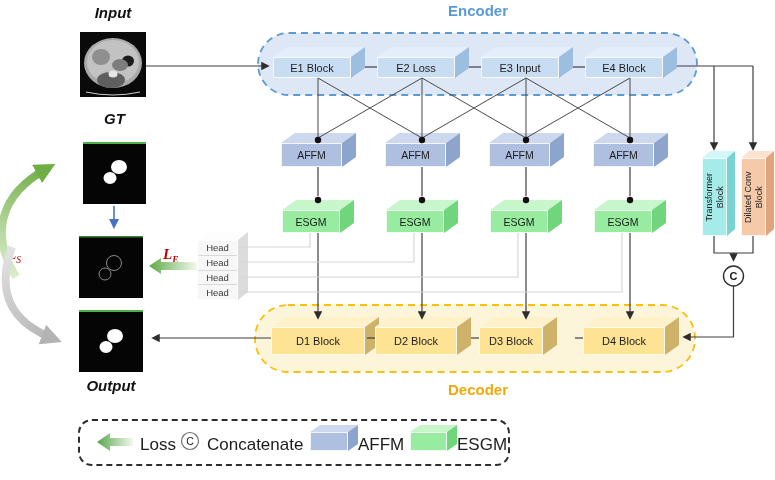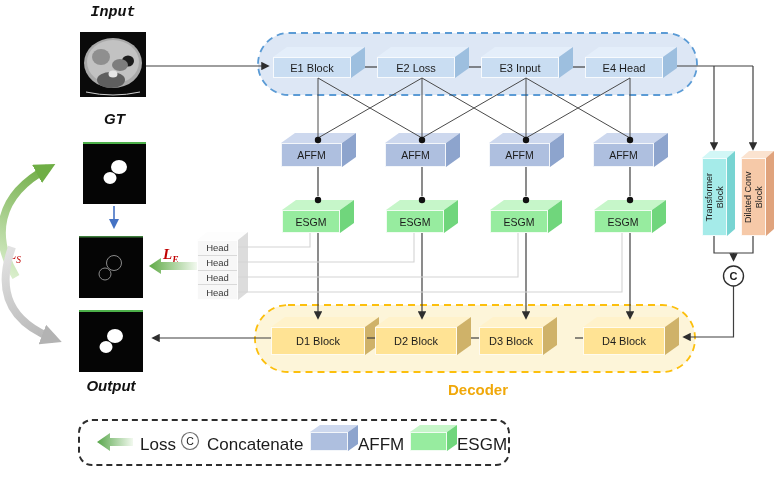--- a/index.html
+++ b/index.html
@@ -52,22 +52,23 @@
 </head>
 <body>
 
 <div id="canvas">
 
   <svg id="svg-bg" class="layer" width="775" height="480">
     <rect x="258" y="33" width="439" height="62" rx="31" fill="#dde7f5" stroke="#5b9bd5" stroke-width="1.8" stroke-dasharray="7 5"></rect>
     <rect x="255" y="305" width="440" height="67" rx="33" fill="#fdf5d9" stroke="#fcbf0d" stroke-width="1.8" stroke-dasharray="7 5"></rect>
   </svg>
 
+  <div class="abs sec-title enc-title" style="left:408px;top:2px;width:140px;">Encoder</div>
   <div class="abs sec-title dec-title" style="left:408px;top:381px;width:140px;">Decoder</div>
-  <div class="abs io-title" style="left:80px;top:4px;width:66px;font-family:Liberation Mono, monospace;">Input</div>
+  <div class="abs io-title" style="left:80px;top:4px;width:66px;">Input</div>
   <div class="abs io-title" style="left:83px;top:110px;width:63px;">GT</div>
   <div class="abs io-title" style="left:76px;top:377px;width:70px;">Output</div>
 
   <div class="abs loss-lab" style="left:8px;top:246px;">
     <span>L</span><sub>S</sub>
   </div>
   <div class="abs loss-lab" style="left:163px;top:246px;font-weight:bold;">
     <span>L</span><sub>E</sub>
   </div>
 
@@ -107,21 +108,21 @@
   <div class="box3d e-block" style="left:273px;top:57px;width:78px;height:21px">
       <span class="bl">E1 Block</span>
     </div>
   <div class="box3d e-block" style="left:377px;top:57px;width:78px;height:21px">
       <span class="bl">E2 Loss</span>
     </div>
   <div class="box3d e-block" style="left:481px;top:57px;width:78px;height:21px">
       <span class="bl">E3 Input</span>
     </div>
   <div class="box3d e-block" style="left:585px;top:57px;width:78px;height:21px">
-      <span class="bl">E4 Head</span>
+      <span class="bl">E4 Block</span>
     </div>
 
   <div class="box3d affm" style="left:281px;top:143px;width:61px;height:24px">
       <span class="bl">AFFM</span>
     </div>
   <div class="box3d affm" style="left:385px;top:143px;width:61px;height:24px">
       <span class="bl">AFFM</span>
     </div>
   <div class="box3d affm" style="left:489px;top:143px;width:61px;height:24px">
       <span class="bl">AFFM</span>

